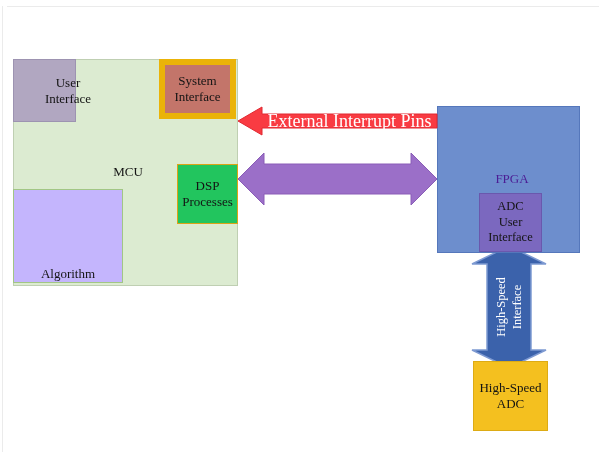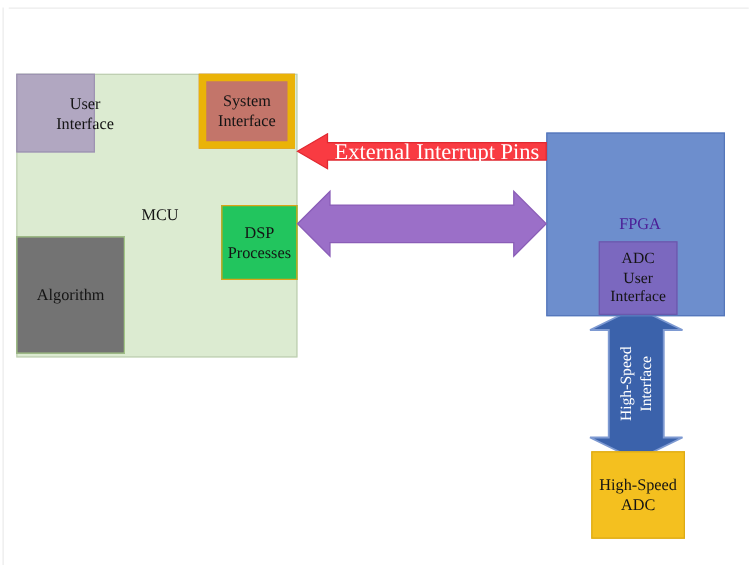--- a/index.html
+++ b/index.html
@@ -11,21 +11,21 @@
   .frame-left { position:absolute; left:2px;  top:6px;  width:1px;  height:446px; background:#ebebeb; }
 
   .block { position:absolute; box-sizing:border-box; display:flex; flex-direction:column;
            align-items:center; justify-content:center; text-align:center;
            color:#141414; font-size:13px; line-height:16px; }
 
   .mcu   { left:13px;  top:59px;  width:225px; height:227px; background:#dcebd1; border:1px solid #bfcfb2; }
   .ui    { left:13px;  top:59px;  width:63px;  height:63px;  background:#b1a7c1; border:1px solid #9d93b1;padding-left:47px; }
   .sm    { left:159px; top:59px;  width:77px;  height:60px;  background:#c3756a; border:6px solid #eab308; }
   .dsp   { left:177px; top:164px; width:61px;  height:60px;  background:#22c55e; border:1px solid #dca317; }
-  .ai    { left:13px;  top:189px; width:87px;  height:94px;  background:#737373; border:1px solid #a2c685; }
+  .ai    { left:13px;  top:189px; width:110px;  height:94px;  background:#c4b5fd; border:1px solid #a2c685;justify-content:flex-end; }
   .fpga  { left:437px; top:106px; width:143px; height:147px; background:#6d8ecd; border:1px solid #5577bb; }
   .adcio { left:479px; top:193px; width:63px;  height:59px;  background:#7b68bf; border:1px solid #6a58ad; font-size:12.5px; line-height:15.5px; }
   .hsadc { left:473px; top:361px; width:75px;  height:70px;  background:#f4c01f; border:1px solid #ddab14; }
 
   .float-label { position:absolute; display:flex; align-items:center; justify-content:center;
                  font-size:13px; color:#141414;text-align:right; }
   .mcu-label  { left:90px;  top:163px; width:76px;  height:18px; }
   .fpga-label { left:462px; top:170px; width:100px; height:18px; color:#4c1d95; }
 
   .layer { position:absolute; left:0; top:0; }

